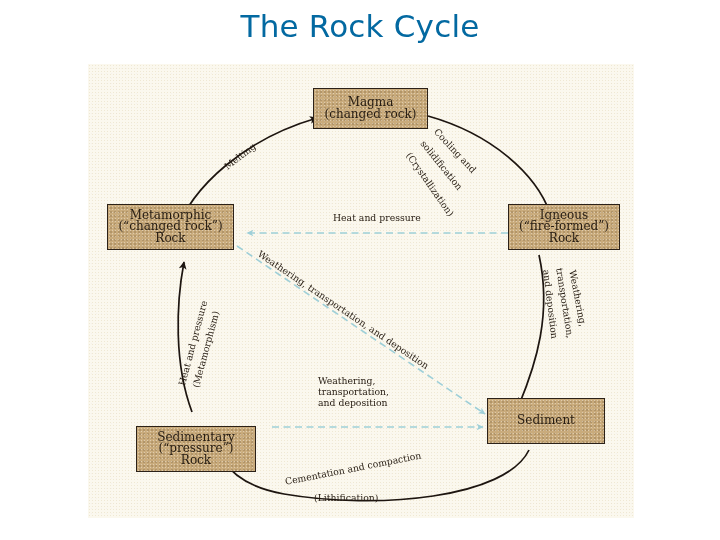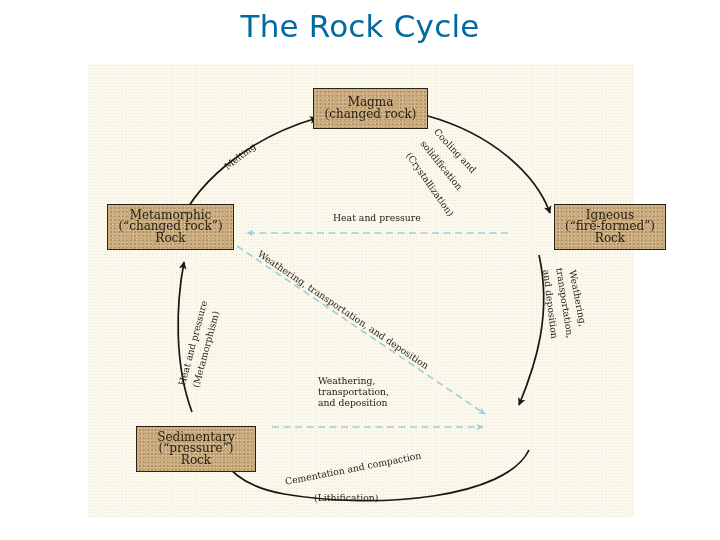--- a/index.html
+++ b/index.html
@@ -124,32 +124,35 @@
     <span class="bline">Magma</span>
     <span class="bline">(changed rock)</span>
   </div>
 
   <div class="rock-box" style="left:19px; top:140px; width:127px; height:46px;">
     <span class="bline">Metamorphic</span>
     <span class="bline">(“changed rock”)</span>
     <span class="bline">Rock</span>
   </div>
 
-  <div class="rock-box" style="left:420px; top:140px; width:112px; height:46px;margin-left:46px;">
+  <div class="rock-box" style="left:420px; top:140px; width:112px; height:46px;">
     <span class="bline">Igneous</span>
     <span class="bline">(“fire-formed”)</span>
     <span class="bline">Rock</span>
   </div>
 
   <div class="rock-box" style="left:48px; top:334px; width:120px; height:46px;margin-top:28px;">
     <span class="bline">Sedimentary</span>
     <span class="bline">(“pressure”)</span>
     <span class="bline">Rock</span>
   </div>
 
+  <div class="rock-box" style="left:399px; top:334px; width:118px; height:46px;">
+    <span class="bline">Sediment</span>
+  </div>
 
   <div class="dlabel rot" style="left:134px; top:99px; transform: rotate(-38deg);">Melting</div>
 
   <div class="dlabel rot" style="left:352px; top:62px; transform: rotate(47deg);">Cooling and</div>
   <div class="dlabel rot" style="left:339px; top:74px; transform: rotate(51deg);">solidification</div>
   <div class="dlabel rot" style="left:325px; top:86px; transform: rotate(55deg);">(Crystallization)</div>
 
   <div class="dlabel" style="left:245px; top:148px;">Heat and pressure</div>
 
   <div class="dlabel rot" style="left:174px; top:184px; transform: rotate(34deg);">Weathering, transportation, and deposition</div>

